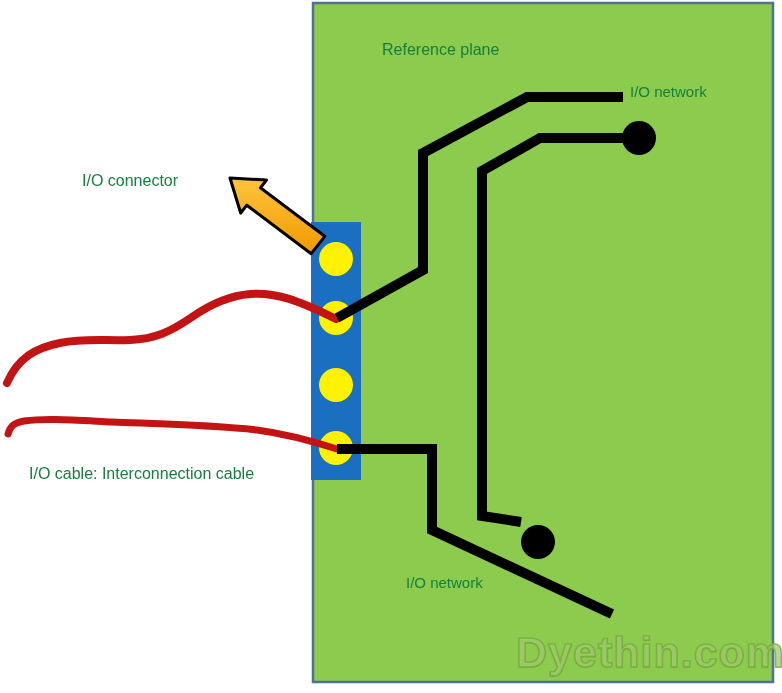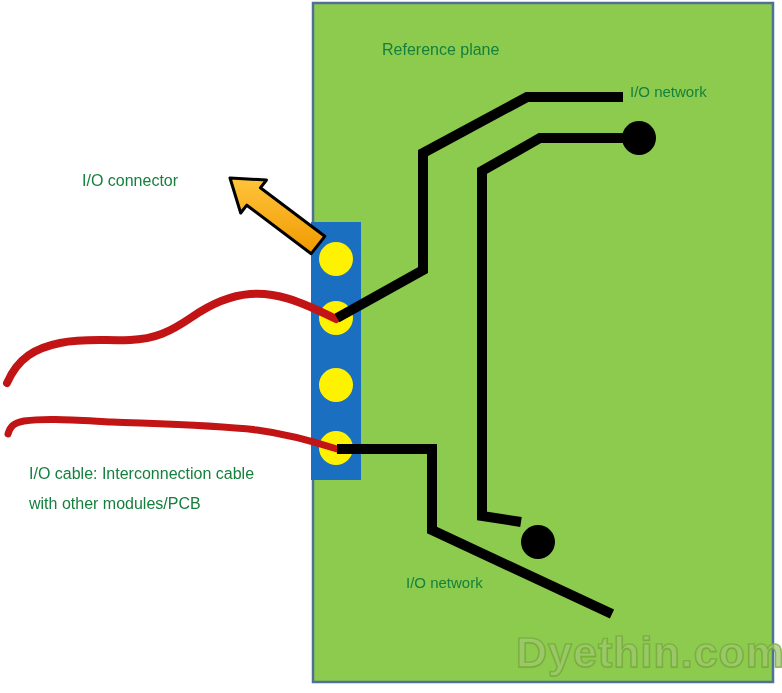--- a/index.html
+++ b/index.html
@@ -82,20 +82,19 @@
 
   <div class="label lbl-reference-plane">Reference plane</div>
 
   <div class="label lbl-io-network-top">I/O network</div>
 
   <div class="label lbl-io-connector">I/O connector</div>
 
 
   <div class="label lbl-io-cable">
     <div>I/O cable: Interconnection cable</div>
-    <div>with other modules/PCB</div>
   </div>
 
   <div class="label lbl-io-network-bottom">I/O network</div>
 
   <div class="watermark">Dyethin.com</div>
 
 </div>
 
 </body></html>

